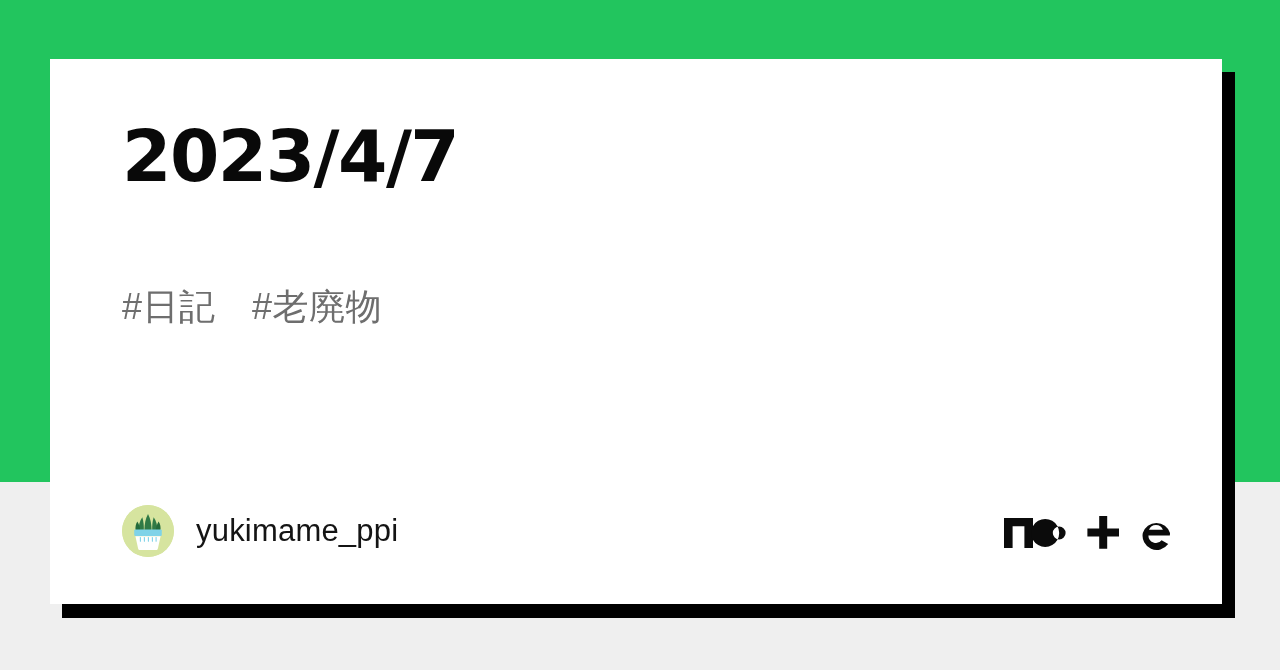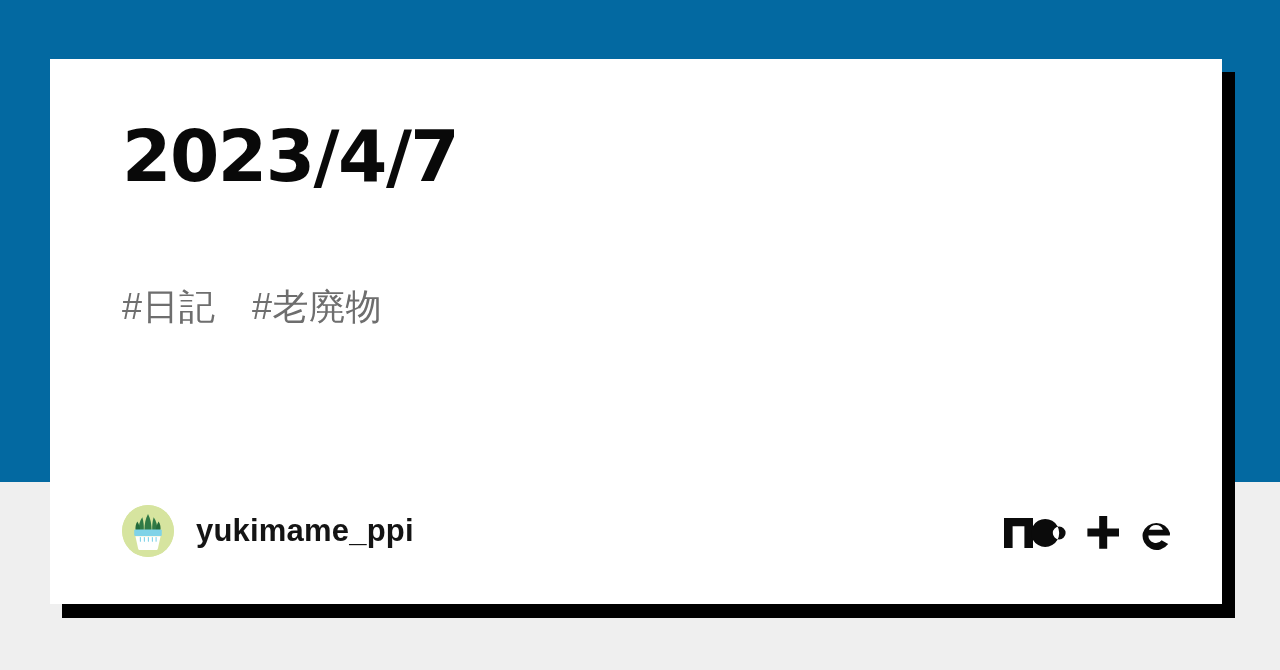--- a/index.html
+++ b/index.html
@@ -12,21 +12,21 @@
     overflow: hidden;
     background: #efefef;
     font-family: "Liberation Sans", "DejaVu Sans", sans-serif;
     -webkit-font-smoothing: antialiased;
   }
 
   .canvas {
     position: relative;
     width: 1280px;
     height: 482px;
-    background: #0369a1;
+    background: #22c55e;
   }
 
   
   .card-shadow {
     position: absolute;
     left: 62px;
     top: 72px;
     width: 1173px;
     height: 546px;
     background: #000000;
@@ -105,21 +105,21 @@
   .avatar svg {
     display: block;
     width: 52px;
     height: 52px;
   }
 
   .author-name {
     margin-left: 22px;
     font-size: 31px;
     line-height: 40px;
-    font-weight: 700;
+    font-weight: 400;
     color: #141414;
     white-space: nowrap;
     letter-spacing: 0.2px;
   }
 
   .brand {
     position: absolute;
     right: 52px;
     top: 2px;
     width: 166px;

